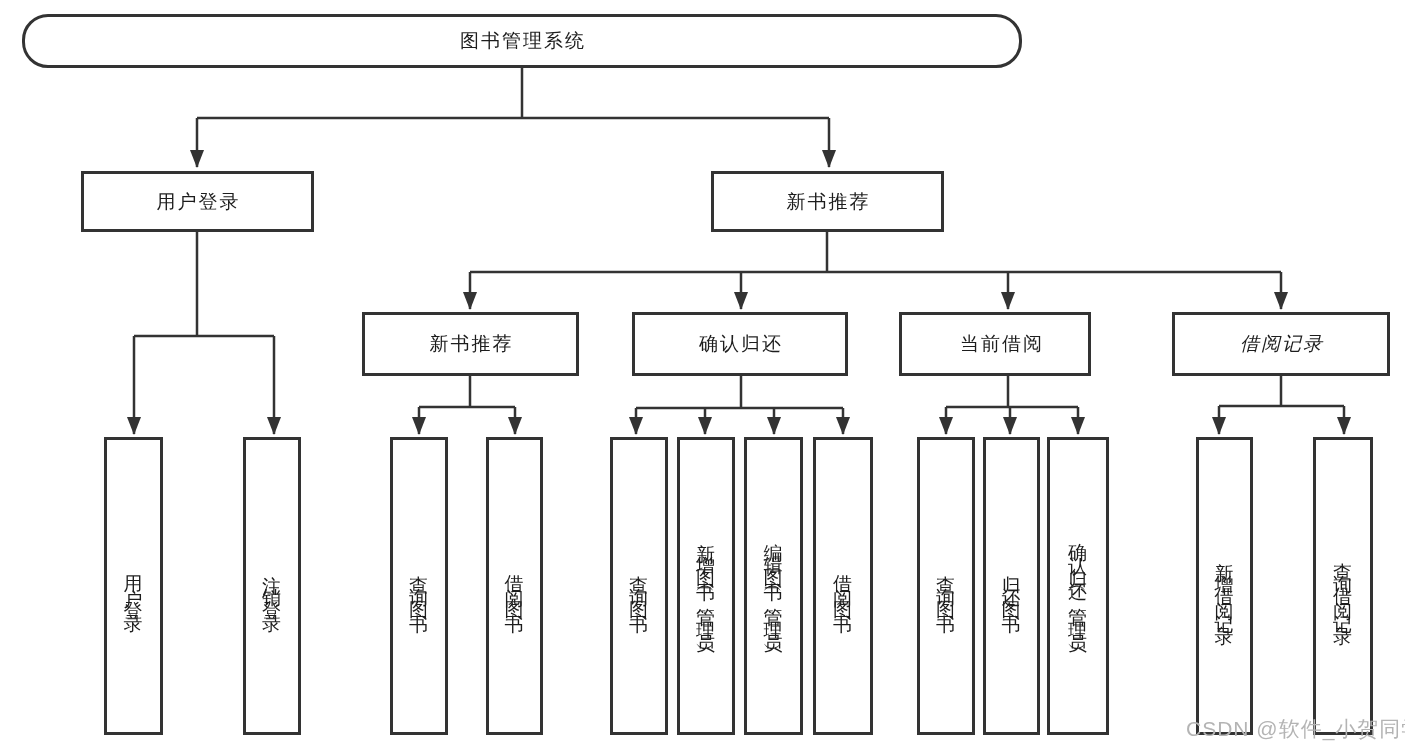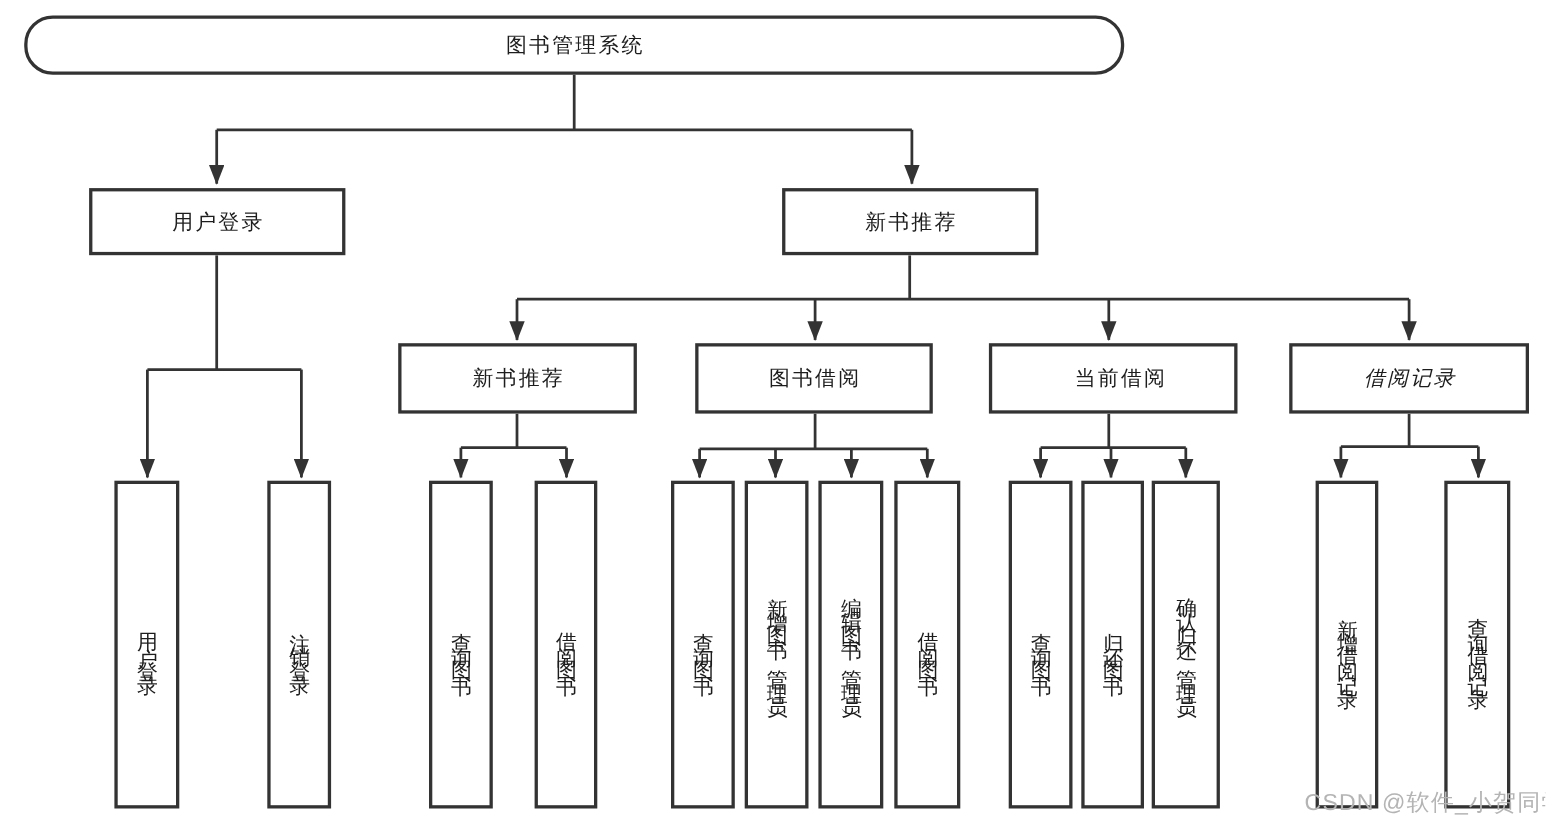--- a/index.html
+++ b/index.html
@@ -108,23 +108,23 @@
     <span class="hlabel">用户登录</span>
   </div>
   <div class="box" style="left:711px; top:171px; width:233px; height:61px;">
     <span class="hlabel">新书推荐</span>
   </div>
 
   <div class="box" style="left:362px; top:312px; width:217px; height:64px;">
     <span class="hlabel">新书推荐</span>
   </div>
   <div class="box" style="left:632px; top:312px; width:216px; height:64px;">
-    <span class="hlabel">图书借阅</span>
+    <span class="hlabel">确认归还</span>
   </div>
-  <div class="box" style="left:899px; top:312px; width:226px; height:64px;padding-left:12px;">
+  <div class="box" style="left:899px; top:312px; width:192px; height:64px;padding-left:12px;">
     <span class="hlabel">当前借阅</span>
   </div>
   <div class="box" style="left:1172px; top:312px; width:218px; height:64px;font-style:italic;">
     <span class="hlabel">借阅记录</span>
   </div>
 
   <div class="box leaf" style="left:104px; top:437px; width:59px; height:298px;">
     <span class="vtext">用户登录</span>
   </div>
   <div class="box leaf" style="left:243px; top:437px; width:58px; height:298px;">

